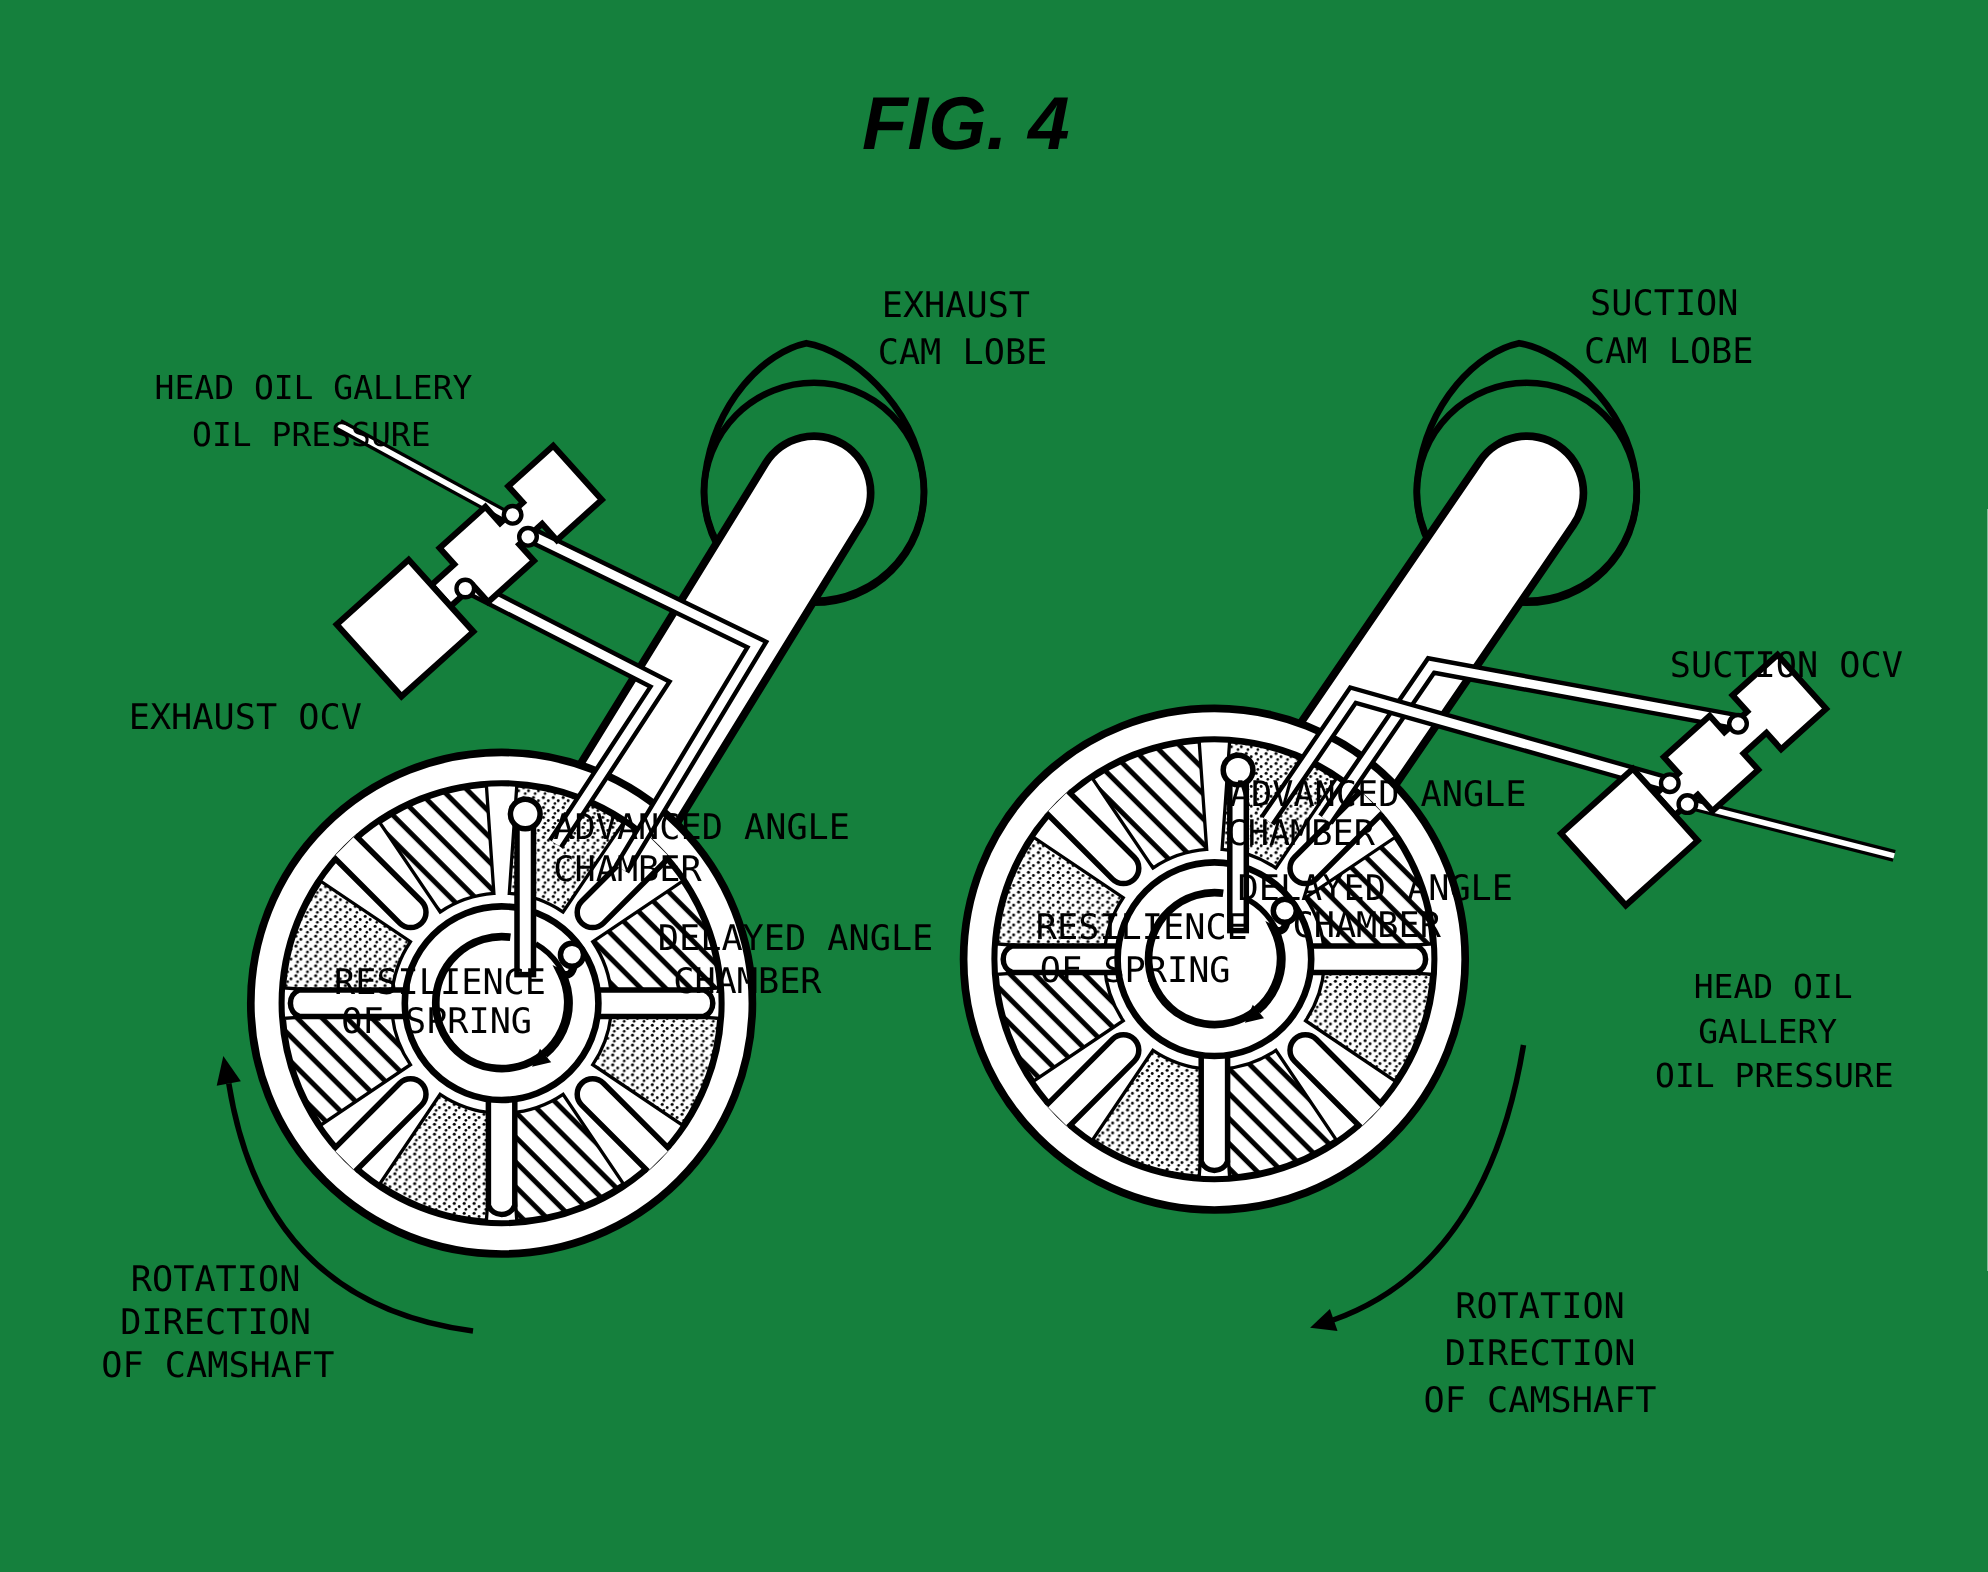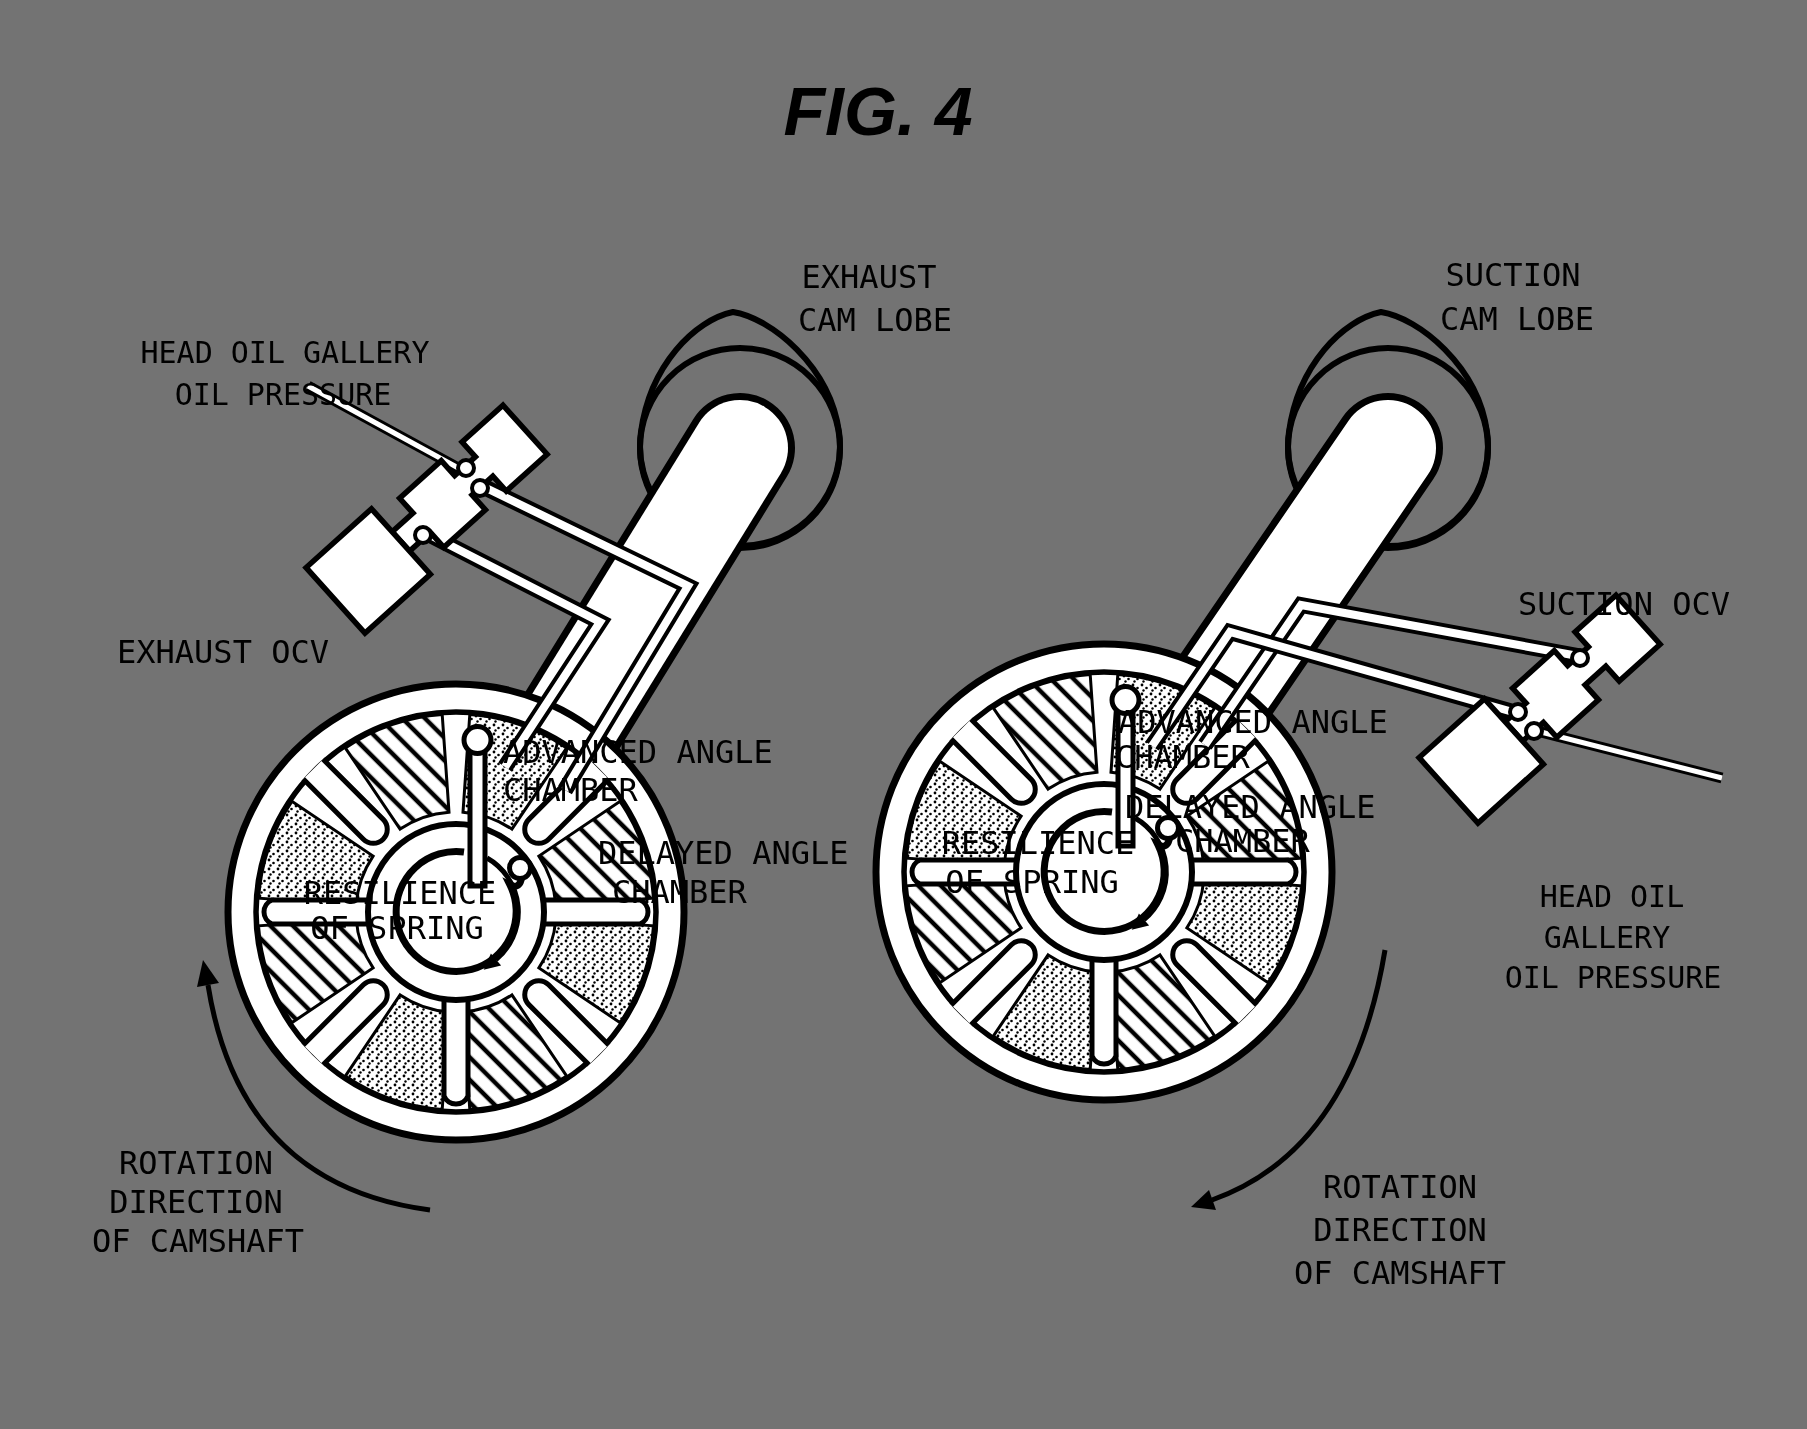--- a/index.html
+++ b/index.html
@@ -1,16 +1,16 @@
 <!DOCTYPE html>
 <html><head>
 <meta charset="utf-8">
 <style>
   html,body{margin:0;padding:0;background:#fff;}
-  .page{width:1807px;height:1429px;position:relative;background:#737373;overflow:hidden;}
+  .page{width:1807px;height:1429px;position:relative;background:#15803d;overflow:hidden;}
   svg{display:block;}
   text{fill:#000;}
   .lbl{font-family:"DejaVu Sans Mono","Liberation Mono",monospace;font-size:32px;}
   .lbl-sm{font-family:"DejaVu Sans Mono","Liberation Mono",monospace;font-size:30px;}
   .fig-title{font-family:"Liberation Sans","DejaVu Sans",sans-serif;font-size:68px;font-weight:bold;font-style:italic;}
   .outline{fill:none;stroke:#000;}
   .solid-white{fill:#fff;stroke:#000;}
 </style>
 </head>
 <body>

